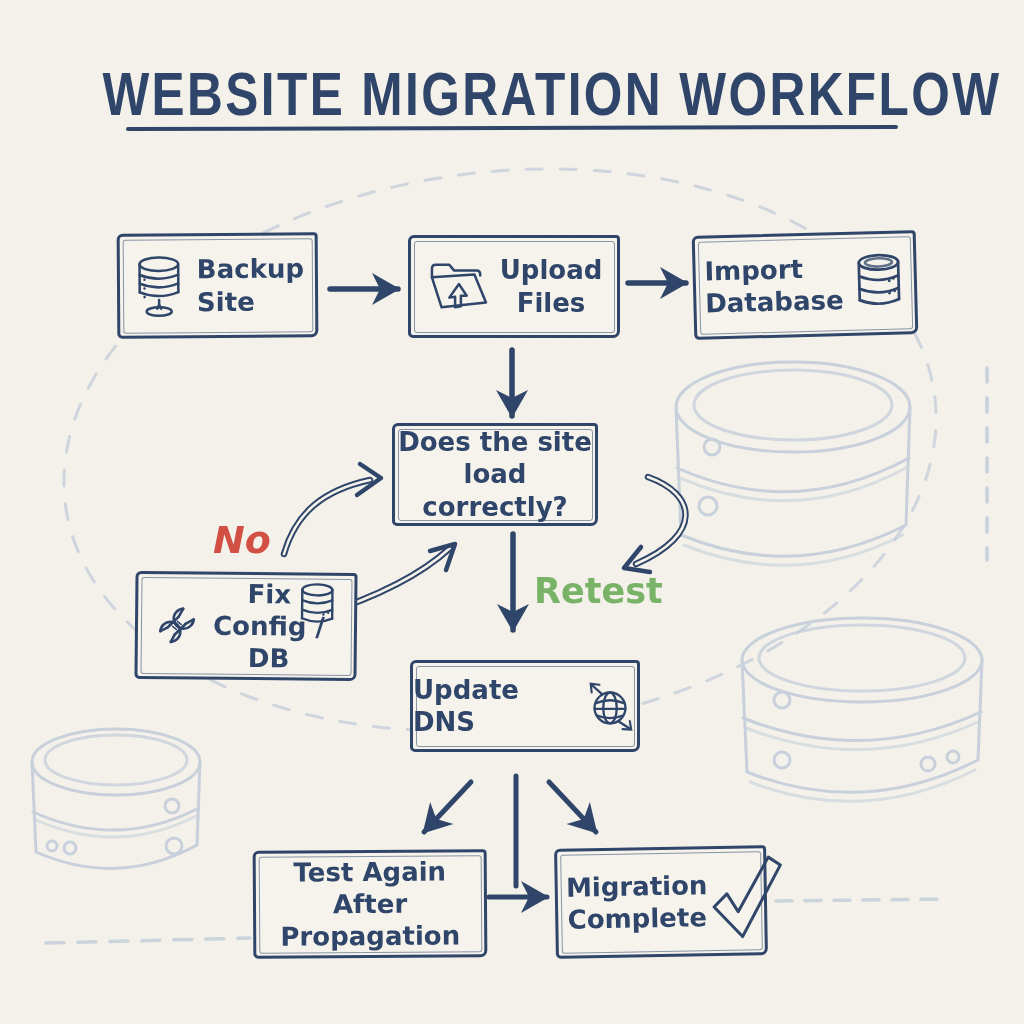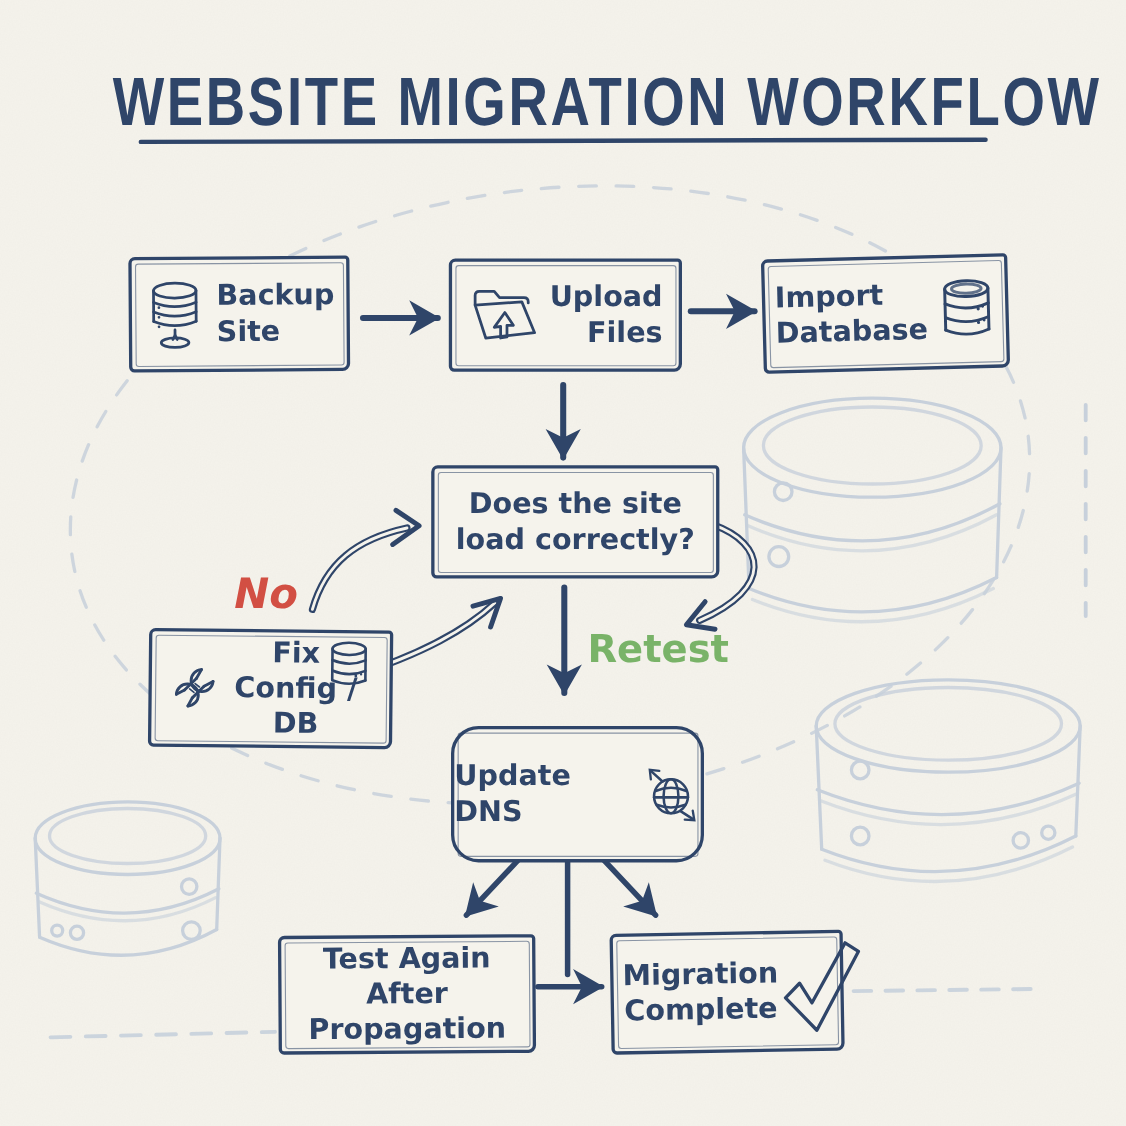--- a/index.html
+++ b/index.html
@@ -22,29 +22,29 @@
   .node{position:absolute;z-index:2;background:var(--paper);border:3px solid var(--ink);
         border-radius:6px 4px 7px 5px;display:flex;align-items:center;justify-content:center;
         gap:10px;font-weight:bold;font-size:26px;line-height:1.24;box-sizing:border-box;}
   .node::before{content:"";position:absolute;inset:2.5px;border:1.4px solid var(--ink);
         border-radius:3px;opacity:.55;pointer-events:none;}
   .node .lbl{white-space:pre-line;}
   .node svg{flex:none;}
 
   .n-backup  {left:117px;top:233px;width:201px;height:105px;transform:rotate(-.4deg);}
   .n-upload  {left:408px;top:235px;width:212px;height:103px;}
-  .n-upload .lbl{text-align:right;}
+  .n-upload .lbl{text-align:center;}
   .n-import  {left:693px;top:233px;width:224px;height:104px;transform:rotate(-1.5deg);}
   .n-import .lbl{text-align:left;}
-  .n-decision{left:392px;top:423px;width:262px;height:103px;text-align:center;}
+  .n-decision{left:392px;top:423px;width:206px;height:103px;text-align:center;}
   .n-fix     {left:135px;top:572px;width:222px;height:108px;transform:rotate(.6deg);text-align:center;}
   .n-fix .lbl{margin-left:50px;margin-right:4px;}
   .n-fix .wrench{position:absolute;left:10px;top:50%;transform:translateY(-50%);}
   .n-fix .minidb{position:absolute;right:14px;top:7px;}
-  .n-dns     {left:410px;top:660px;width:230px;height:124px;border-radius:25px;}
+  .n-dns     {left:410px;top:660px;width:230px;height:92px;}
   .n-test    {left:253px;top:850px;width:234px;height:108px;transform:rotate(-.4deg);text-align:center;}
   .n-complete{left:555px;top:847px;width:212px;height:110px;transform:rotate(-1deg);text-align:center;}
   .n-complete .lbl{margin-right:58px;margin-left:10px;}
   .n-complete .check{position:absolute;right:-26px;top:2px;}
 
   .edge-label{position:absolute;z-index:2;font-weight:bold;}
   .lab-no{left:213px;top:518px;font-size:38px;color:var(--no);font-style:italic;}
   .lab-retest{left:534px;top:534px;font-size:35px;color:var(--retest);margin-top:37px;}
 </style>
 </head>

